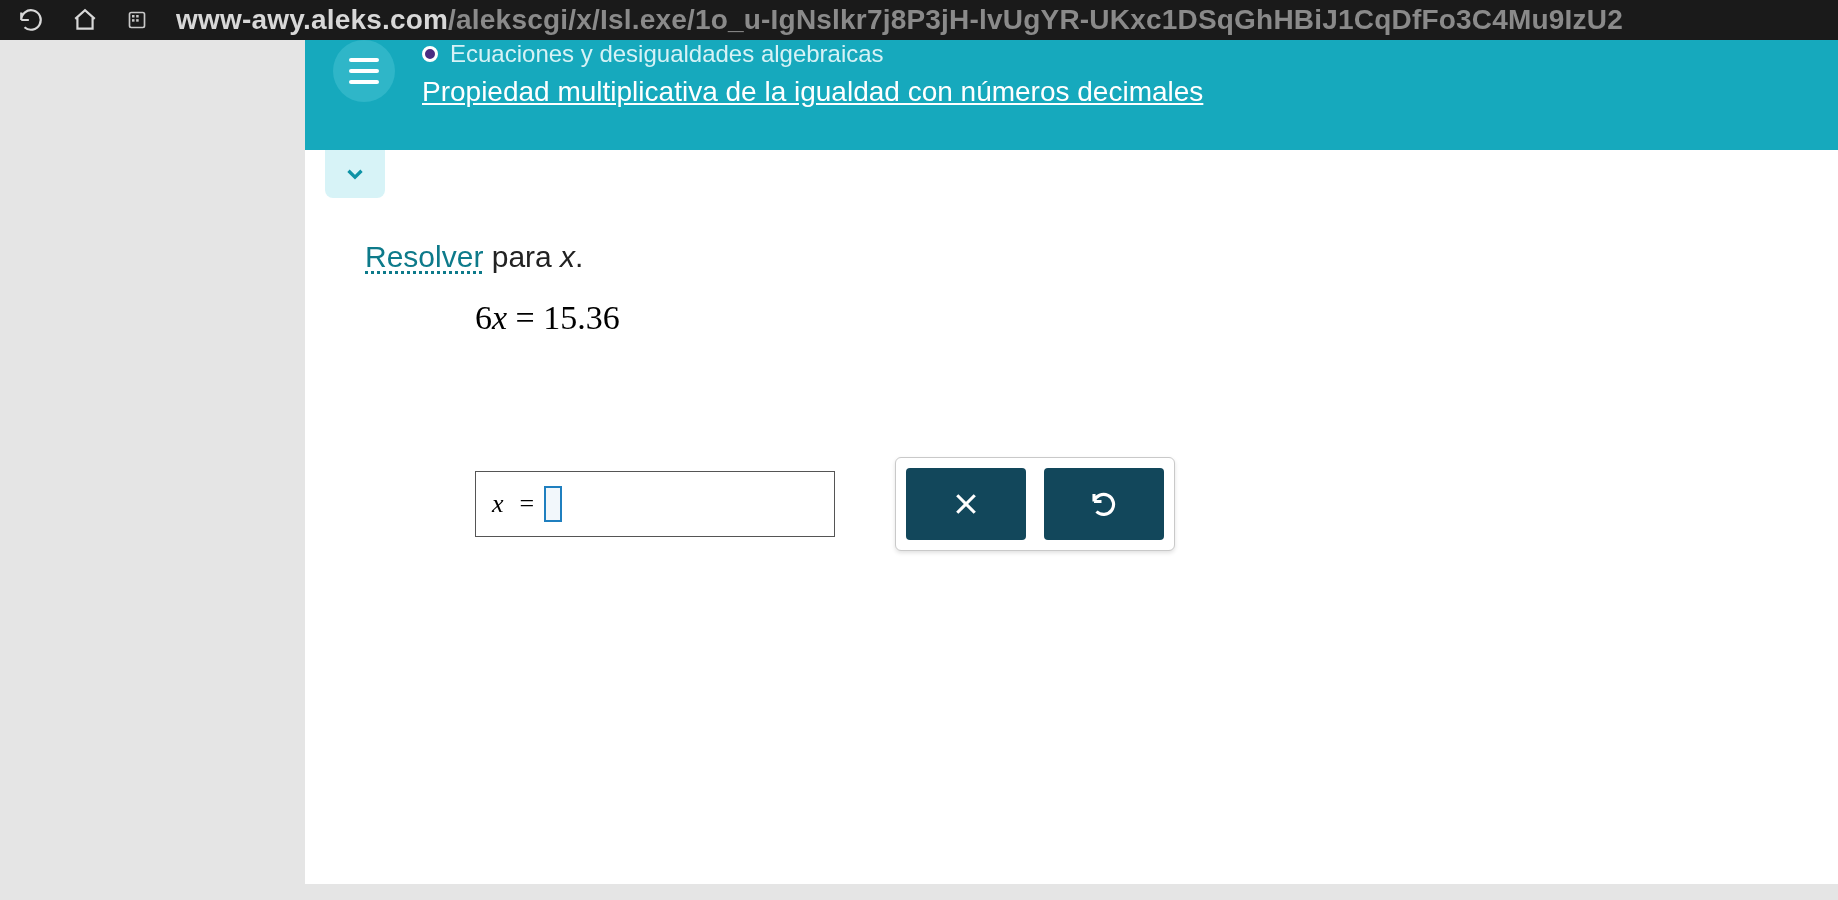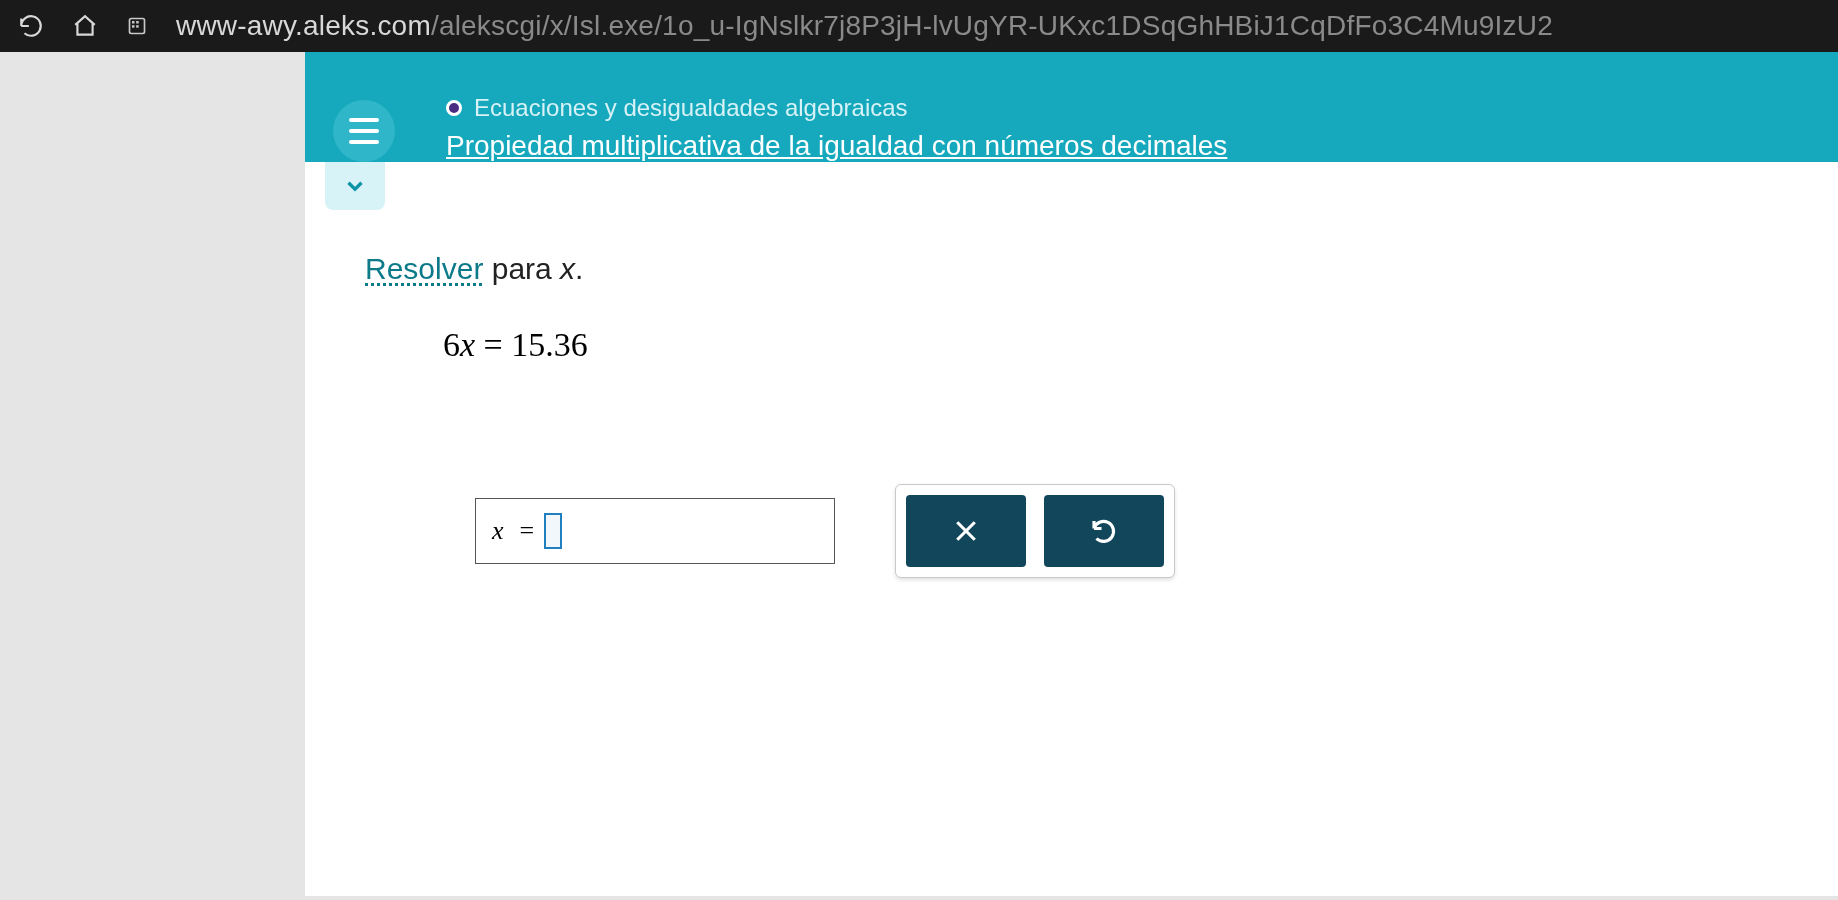--- a/index.html
+++ b/index.html
@@ -1,25 +1,26 @@
 <!DOCTYPE html>
 <html><head>
 <meta charset="utf-8">
 <style>
   * { box-sizing: border-box; margin: 0; padding: 0; }
   html, body { width: 1838px; height: 900px; font-family: Arial, Helvetica, sans-serif; background: #e5e5e5; overflow: hidden; }
   
   .browser-bar {
     background: #1a1a1a;
-    height: 52px;
+    height: 40px;
     display: flex;
     align-items: center;
     padding: 16px 18px;
     gap: 28px;
     color: #d8d8d8;
+    font-weight: bold;
   }
   .browser-bar .nav-icon { width: 26px; height: 26px; display: flex; align-items: center; justify-content: center; color: #d8d8d8; }
   .browser-bar .nav-icon svg { width: 26px; height: 26px; stroke: #d8d8d8; fill: none; stroke-width: 2; }
   .site-icon { width: 22px; height: 22px; display:flex; align-items:center; justify-content:center; }
   .site-icon svg { width: 20px; height: 20px; fill: #c8c8c8; }
   .url { font-size: 28px; color: #d8d8d8; white-space: nowrap; letter-spacing: 0.2px; }
   .url .dim { color: #8a8a8a; }
   
   .page-wrap {
     background: #e5e5e5;
@@ -31,23 +32,23 @@
     width: calc(1838px - 305px);
     height: 100%;
     background: #ffffff;
     position: relative;
   }
   
   .app-header {
     background: #16a9bd;
     height: 110px;
     display: flex;
-    align-items: flex-end;
+    align-items: flex-start;
     padding-left: 28px;
-    gap: 51px;
+    gap: 27px;
     color: #ffffff;
   }
   .menu-btn {
     width: 62px; height: 62px; border-radius: 50%;
     background: #2fb6c8;
     display: flex; align-items: center; justify-content: center;
     cursor: pointer;
   }
   .menu-btn .bars { display: flex; flex-direction: column; gap: 7px; }
   .menu-btn .bars span { display: block; width: 30px; height: 4px; background: #ffffff; border-radius: 2px; }
@@ -67,24 +68,24 @@
     background: #d7f3f7;
     border-radius: 0 0 8px 8px;
     display: flex; align-items: center; justify-content: center;
     cursor: pointer;
   }
   .expand-tab svg { width: 26px; height: 26px; stroke: #0d93a6; fill: none; stroke-width: 3; }
   
   .content {
     padding: 90px 60px 40px 60px;
   }
-  .instruction { font-size: 30px; color: #222; margin-bottom: 40px; }
+  .instruction { font-size: 30px; color: #222; margin-bottom: 25px; }
   .instruction .link { color: #0d7a8a; text-decoration: underline dotted; text-underline-offset: 4px; cursor: pointer; }
   .instruction .var { font-style: italic; }
-  .equation { font-size: 34px; font-family: "Times New Roman", Times, serif; margin-left: 78px; margin-bottom: 120px; }
+  .equation { font-size: 34px; font-family: "Times New Roman", Times, serif; margin-left: 110px; margin-bottom: 120px; }
   .equation .var { font-style: italic; }
   .work-row { display: flex; align-items: center; gap: 60px; margin-left: 110px; }
   .answer-box {
     width: 360px; height: 66px;
     border: 1px solid #555;
     display: flex; align-items: center;
     padding: 0 16px;
     font-size: 26px;
     font-family: "Times New Roman", Times, serif;
     background: #fff;

